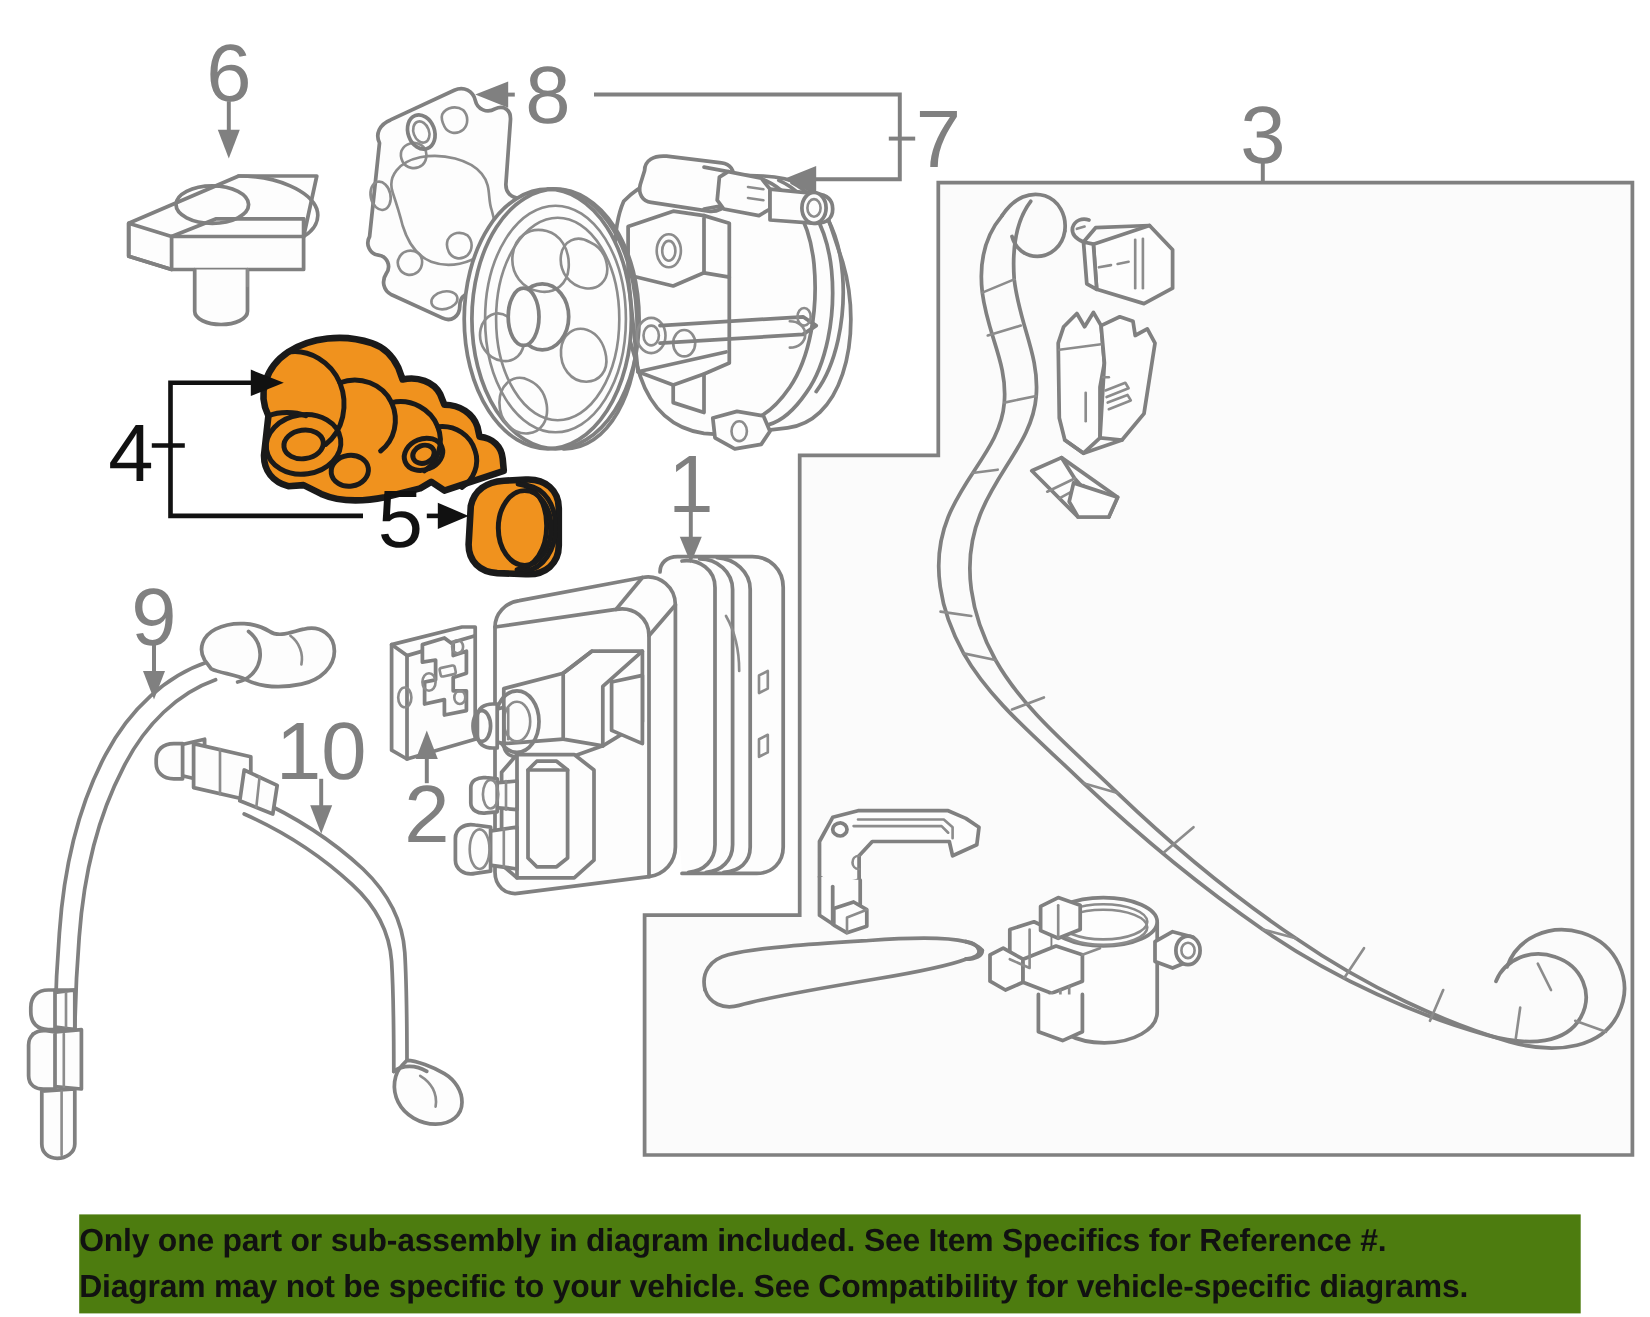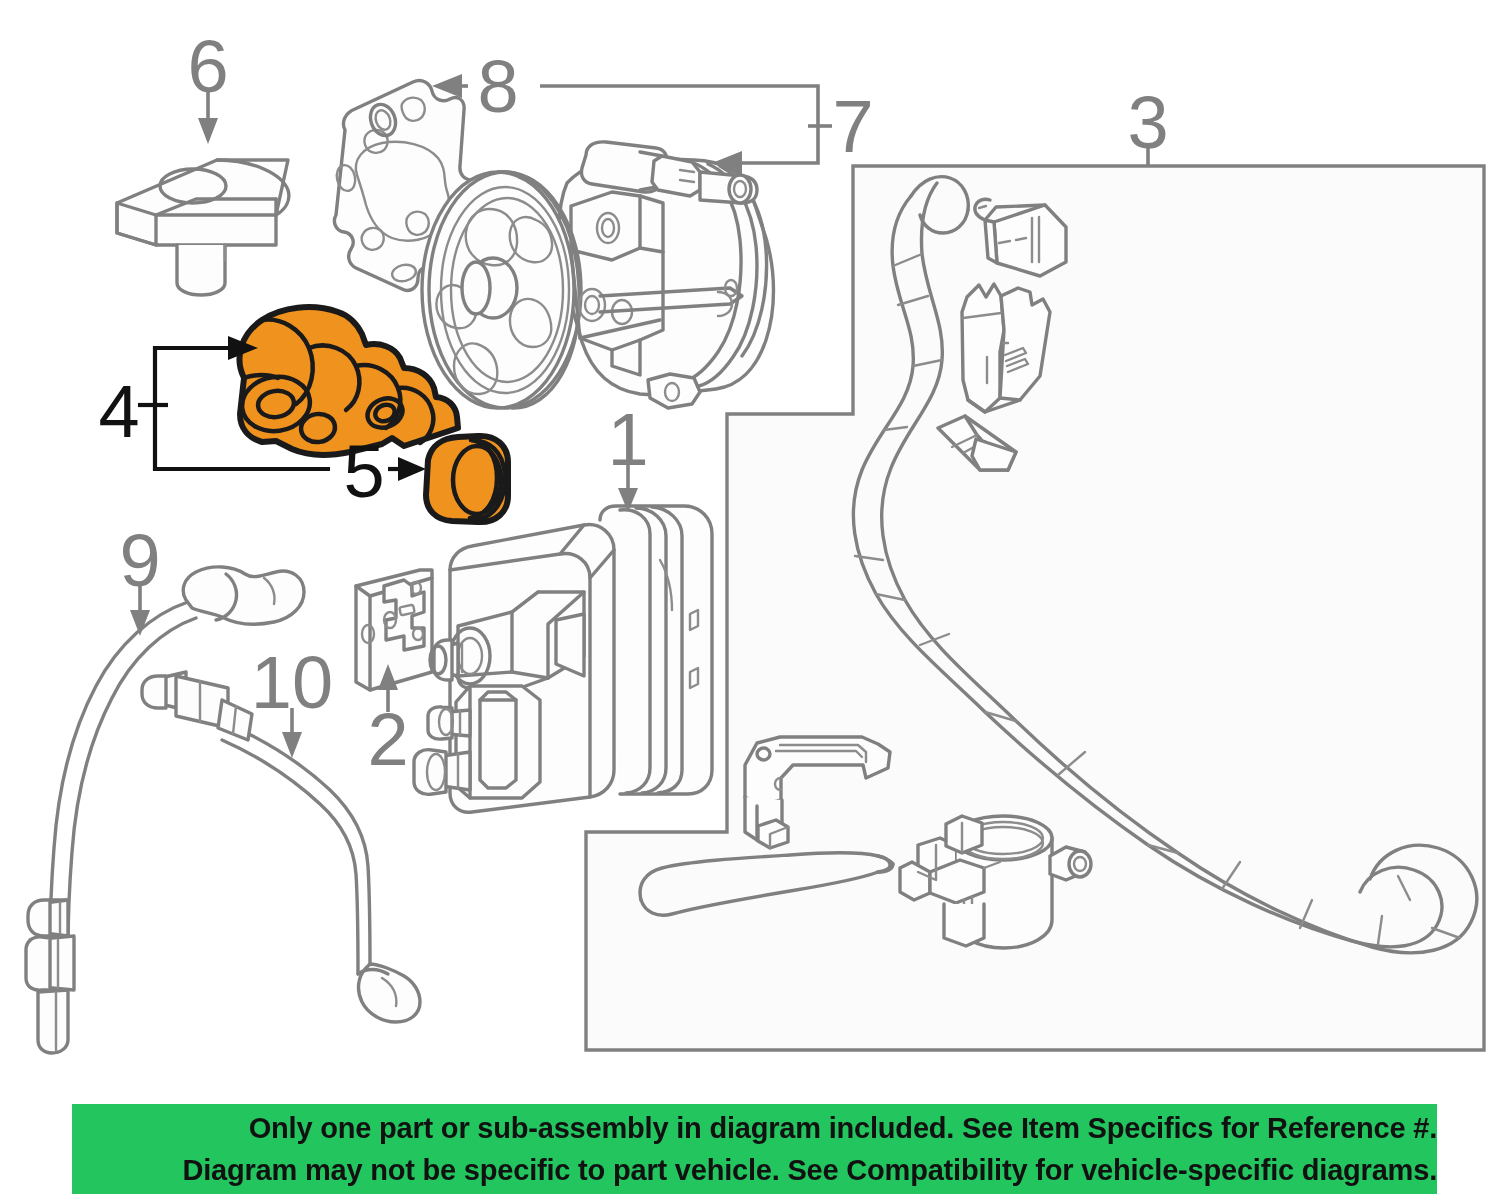--- a/index.html
+++ b/index.html
@@ -25,24 +25,24 @@
     width: 1500px;
     height: 1197px;
     display: block;
   }
   #disclaimer-banner {
     position: absolute;
     left: 72px;
     top: 1104px;
     width: 1365px;
     height: 90px;
-    background: #22c55e;
+    background: #4d7c0f;
     display: flex;
     flex-direction: column;
-    align-items: flex-end;
+    align-items: flex-start;
     justify-content: center;
     box-sizing: border-box;
   }
   #disclaimer-banner .line {
     color: #111111;
     font-family: "Liberation Sans", sans-serif;
     font-weight: bold;
     font-size: 29px;
     line-height: 42px;
     letter-spacing: -0.2px;
@@ -472,16 +472,16 @@
     <text class="numk" id="cn5" x="364" y="497" text-anchor="middle" fill="#111111">5</text>
     <text class="num" id="cn6" x="208" y="92" text-anchor="middle" fill="#808080">6</text>
     <text class="num" id="cn7" x="853" y="152" text-anchor="middle" fill="#808080">7</text>
     <text class="num" id="cn8" x="498" y="112" text-anchor="middle" fill="#808080">8</text>
     <text class="num" id="cn9" x="140" y="586" text-anchor="middle" fill="#808080">9</text>
     <text class="num" id="cn10" x="292" y="708" text-anchor="middle" fill="#808080">10</text>
   </svg>
 
   <div id="disclaimer-banner">
     <div class="line">Only one part or sub-assembly in diagram included. See Item Specifics for Reference #.</div>
-    <div class="line">Diagram may not be specific to part vehicle. See Compatibility for vehicle-specific diagrams.</div>
+    <div class="line">Diagram may not be specific to your vehicle. See Compatibility for vehicle-specific diagrams.</div>
   </div>
 
 </div>
 
 </body></html>

